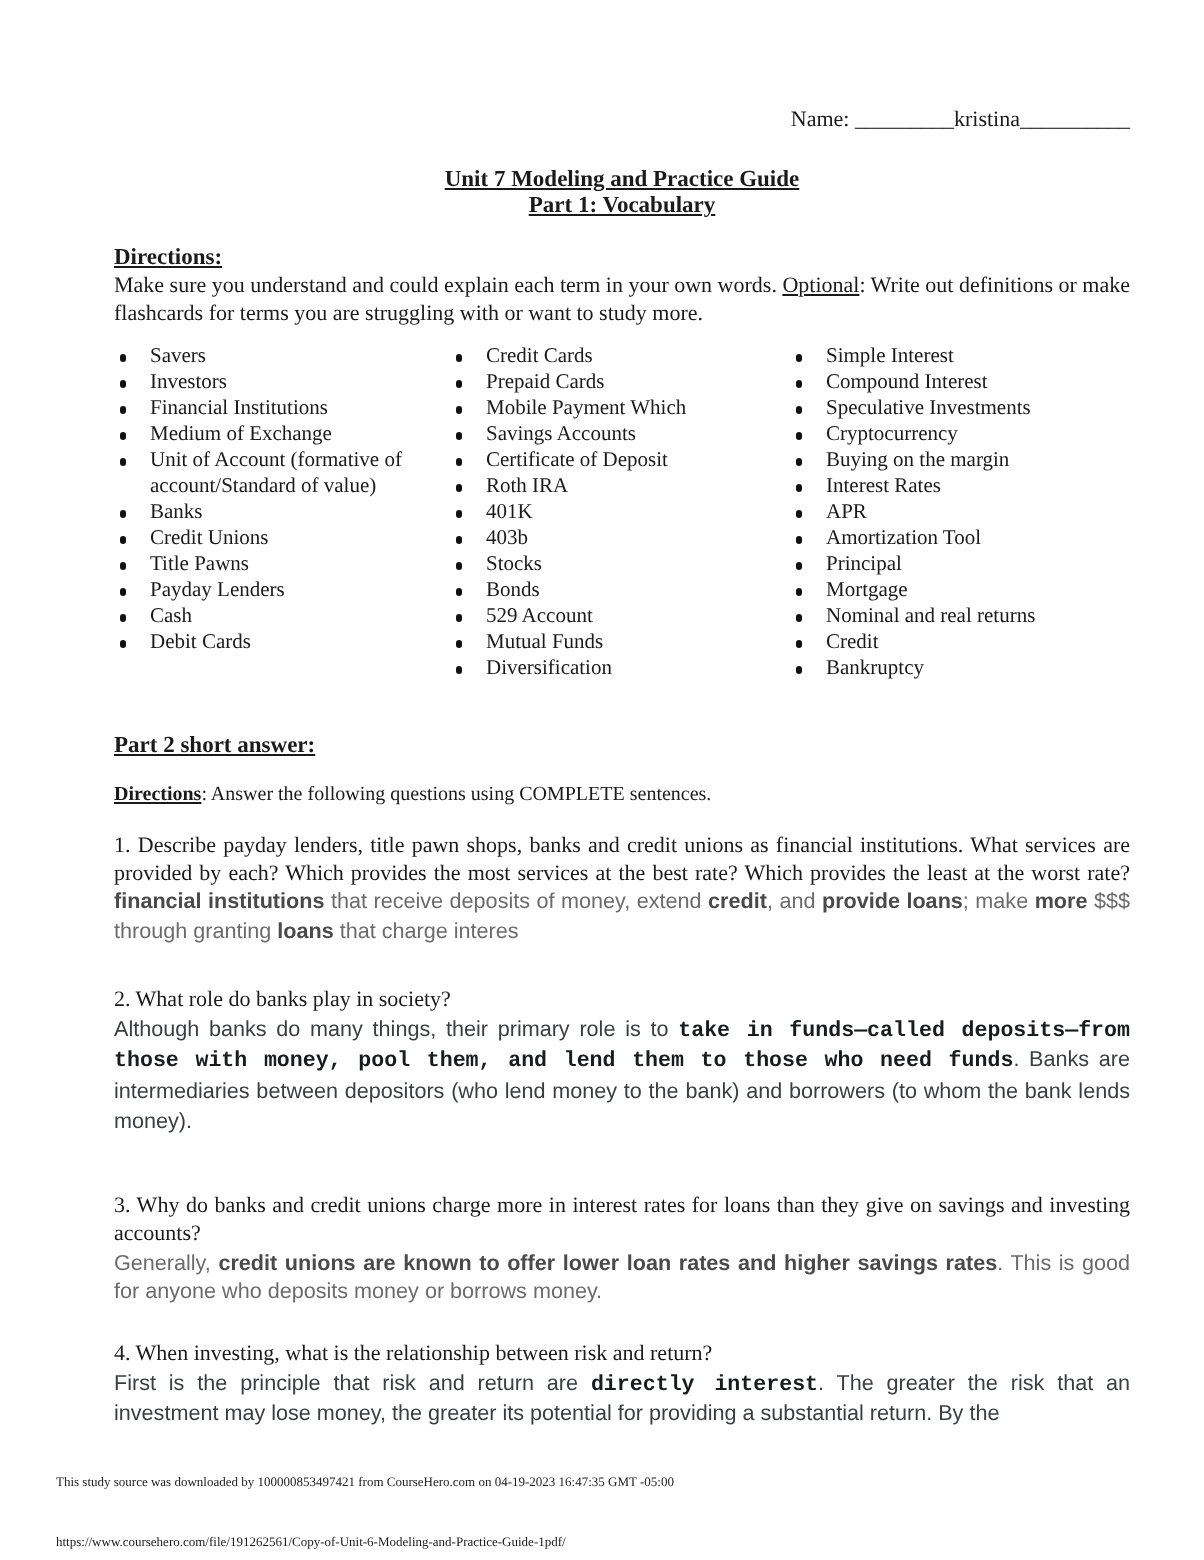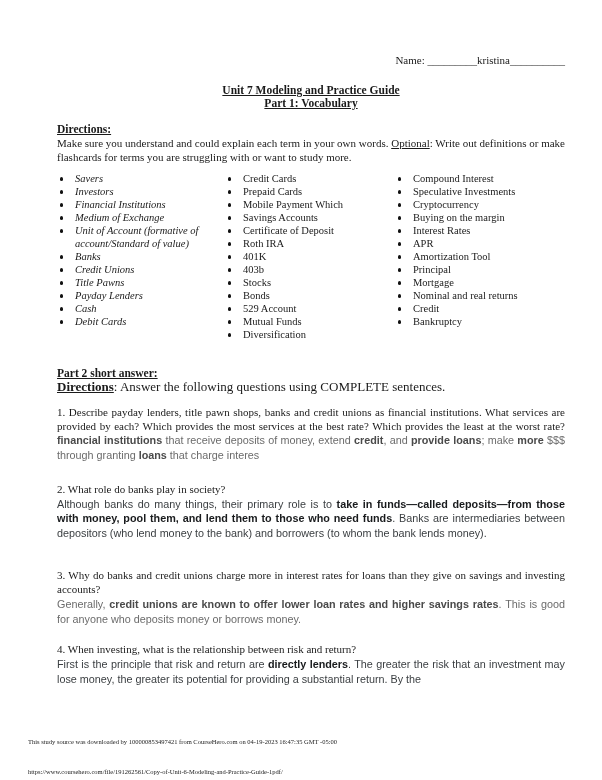--- a/index.html
+++ b/index.html
@@ -17,41 +17,41 @@
   .dir-heading{margin-top:13px;}
   .para{font-size:11px;line-height:14.2px;text-align:justify;}
 
   
   .vocab{display:flex;margin-top:8px;}
   .vcol{box-sizing:border-box;}
   .vcol1{width:168px;}
   .vcol2{width:170px;}
   .vcol3{width:150px;}
   .vli{position:relative;padding-left:18px;font-size:10.5px;line-height:13px;}
-  .vcol1 .vtext{display:inline-block;max-width:132px;vertical-align:top;font-style:italic;}
+  .vcol1 .vtext{display:inline-block;max-width:132px;vertical-align:top;}
   .bullet{position:absolute;left:3px;top:5px;width:3.2px;height:3.2px;background:#111;border-radius:50%;}
 
   .part2-heading{margin-top:26px;}
-  .dir2{font-size:13px;line-height:14.2px;}
+  .dir2{margin-top:11px;font-size:10px;line-height:14.2px;}
   .qblock{margin-top:0;}
   .q1{margin-top:10px;font-size:11px;line-height:14.4px;text-align:justify;}
   .q2{margin-top:20px;}
   .q3{margin-top:27px;}
   .q4{margin-top:16px;}
   .question{font-size:11px;line-height:14.4px;text-align:justify;}
   .answer{font-size:10.8px;line-height:14.8px;text-align:justify;font-family:"Liberation Sans","DejaVu Sans",sans-serif;}
 
   
   .sq{font-family:"Liberation Serif","DejaVu Serif",serif;color:#1a1a1a;}
   .su{font-family:"Liberation Serif","DejaVu Serif",serif;color:#1a1a1a;text-decoration:underline;}
   .shb{font-family:"Liberation Serif","DejaVu Serif",serif;color:#1a1a1a;font-weight:bold;text-decoration:underline;}
   .a1{font-family:"Liberation Sans","DejaVu Sans",sans-serif;color:#6b6b6b;font-size:10.8px;}
   .a1b{font-family:"Liberation Sans","DejaVu Sans",sans-serif;color:#4a4a4a;font-size:10.8px;font-weight:700;}
   .a2{font-family:"Liberation Sans","DejaVu Sans",sans-serif;color:#3a3e41;font-size:10.8px;}
-  .a2b{font-family:Liberation Sans, sans-serif;color:#191b1d;font-size:10.8px;font-weight:700;}
+  .a2b{font-family:Liberation Mono, monospace;color:#191b1d;font-size:10.8px;font-weight:700;}
 
   .footer-line{position:absolute;left:28px;font-size:6.5px;line-height:8px;color:#222;font-family:"Liberation Serif","DejaVu Serif",serif;}
   .footer-note{top:738px;}
   .footer-url{top:768px;color:#1a1a1a;text-decoration:none;}
 </style>
 </head>
 <body>
 
 <div class="page">
 
@@ -87,20 +87,21 @@
         <div class="vli"><span class="bullet"></span><span class="vtext">Roth IRA</span></div>
         <div class="vli"><span class="bullet"></span><span class="vtext">401K</span></div>
         <div class="vli"><span class="bullet"></span><span class="vtext">403b</span></div>
         <div class="vli"><span class="bullet"></span><span class="vtext">Stocks</span></div>
         <div class="vli"><span class="bullet"></span><span class="vtext">Bonds</span></div>
         <div class="vli"><span class="bullet"></span><span class="vtext">529 Account</span></div>
         <div class="vli"><span class="bullet"></span><span class="vtext">Mutual Funds</span></div>
         <div class="vli"><span class="bullet"></span><span class="vtext">Diversification</span></div>
       </div>
     <div class="vcol vcol3">
+        <div class="vli"><span class="bullet"></span><span class="vtext">Simple Interest</span></div>
         <div class="vli"><span class="bullet"></span><span class="vtext">Compound Interest</span></div>
         <div class="vli"><span class="bullet"></span><span class="vtext">Speculative Investments</span></div>
         <div class="vli"><span class="bullet"></span><span class="vtext">Cryptocurrency</span></div>
         <div class="vli"><span class="bullet"></span><span class="vtext">Buying on the margin</span></div>
         <div class="vli"><span class="bullet"></span><span class="vtext">Interest Rates</span></div>
         <div class="vli"><span class="bullet"></span><span class="vtext">APR</span></div>
         <div class="vli"><span class="bullet"></span><span class="vtext">Amortization Tool</span></div>
         <div class="vli"><span class="bullet"></span><span class="vtext">Principal</span></div>
         <div class="vli"><span class="bullet"></span><span class="vtext">Mortgage</span></div>
         <div class="vli"><span class="bullet"></span><span class="vtext">Nominal and real returns</span></div>
@@ -119,19 +120,19 @@
     <div class="answer"><span class="a2">Although banks do many things, their primary role is to </span><span class="a2b">take in funds—called deposits—from those with money, pool them, and lend them to those who need funds</span><span class="a2">. Banks are intermediaries between depositors (who lend money to the bank) and borrowers (to whom the bank lends money).</span></div>
   </div>
 
   <div class="qblock q3">
     <div class="question">3. Why do banks and credit unions charge more in interest rates for loans than they give on savings and investing accounts?</div>
     <div class="answer"><span class="a1">Generally, </span><span class="a1b">credit unions are known to offer lower loan rates and higher savings rates</span><span class="a1">. This is good for anyone who deposits money or borrows money.</span></div>
   </div>
 
   <div class="qblock q4">
     <div class="question">4. When investing, what is the relationship between risk and return?</div>
-    <div class="answer"><span class="a2">First is the principle that risk and return are </span><span class="a2b">directly lenders</span><span class="a2">. The greater the risk that an investment may lose money, the greater its potential for providing a substantial return. By the</span></div>
+    <div class="answer"><span class="a2">First is the principle that risk and return are </span><span class="a2b">directly interest</span><span class="a2">. The greater the risk that an investment may lose money, the greater its potential for providing a substantial return. By the</span></div>
   </div>
 
 </div>
 
 <div class="footer-line footer-note">This study source was downloaded by 100000853497421 from CourseHero.com on 04-19-2023 16:47:35 GMT -05:00</div>
 <a class="footer-line footer-url" href="#">https://www.coursehero.com/file/191262561/Copy-of-Unit-6-Modeling-and-Practice-Guide-1pdf/</a>
 
 </body></html>

